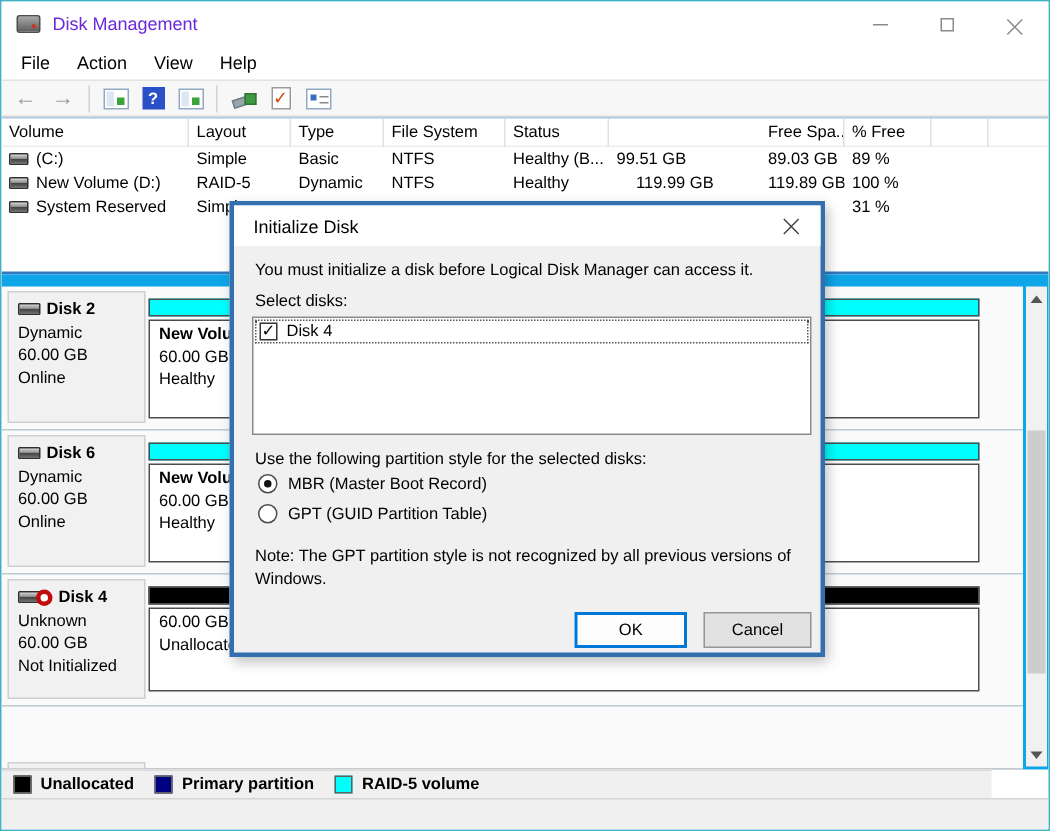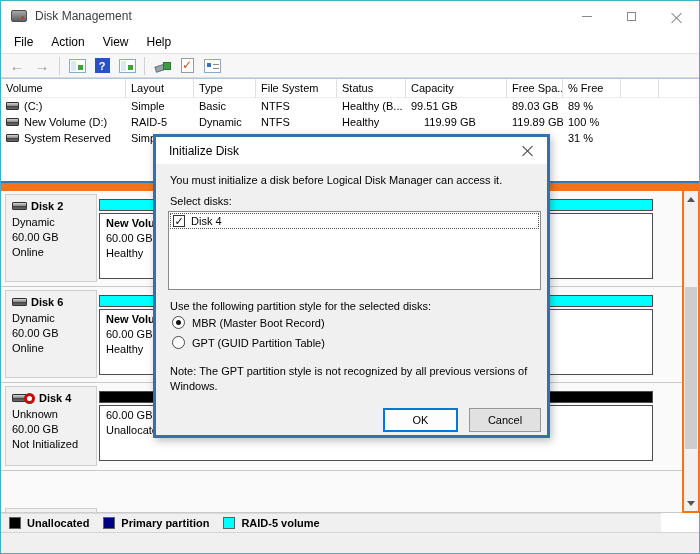--- a/index.html
+++ b/index.html
@@ -5,21 +5,21 @@
   * { margin:0; padding:0; box-sizing:border-box; }
   html,body { width:700px; height:554px; }
   body { font-family:"Liberation Sans","DejaVu Sans",sans-serif; font-size:11px; color:#000; }
 
   .window { position:relative; width:700px; height:554px; background:#fff; border:1px solid #41b1c5; overflow:hidden; }
 
   
   .titlebar { position:absolute; left:0; top:0; width:698px; height:30px; background:#fff; }
   .app-ico { position:absolute; left:10px; top:9px; width:16px; height:12px; border:1px solid #4e4e4e; border-radius:2px; background:linear-gradient(180deg,#a9a9a9 0%,#5d5d5d 100%); }
   .app-ico::after { content:""; position:absolute; right:2px; bottom:2px; width:3px; height:3px; background:#c23a2a; border-radius:50%; }
-  .title-text { position:absolute; left:34px; top:8px; font-size:12px; color:#404040; }
+  .title-text { position:absolute; left:34px; top:8px; font-size:12px; color:#6d28d9; }
   .win-controls { position:absolute; right:0; top:0; height:30px; display:flex; }
   .win-btn { width:45px; height:30px; display:flex; align-items:center; justify-content:center; }
   .glyph-min { width:10px; height:1px; background:#8a8a8a; }
   .glyph-max { width:9px; height:9px; border:1px solid #8a8a8a; }
   .glyph-close { position:relative; width:11px; height:11px; }
   .glyph-close::before,.glyph-close::after { content:""; position:absolute; left:5px; top:0; width:1px; height:14px; background:#8a8a8a; }
   .glyph-close::before { transform:rotate(45deg); }
   .glyph-close::after { transform:rotate(-45deg); }
 
   
@@ -46,21 +46,21 @@
   
   .listpane { position:absolute; left:0; top:77px; width:698px; height:105px; background:#fff; border-top:1px solid #abc8e2; border-bottom:2px solid #3179bd; }
   .lv-header { position:relative; height:19px; border-bottom:1px solid #ededed; }
   .lv-hcell { position:absolute; top:0; height:19px; padding:3px 0 0 5px; border-right:1px solid #e0e0e0; font-size:11px; white-space:nowrap; overflow:hidden; }
   .lv-row { position:relative; height:16px; }
   .lv-cell { position:absolute; top:0; height:16px; padding:2px 0 0 5px; font-size:11px; white-space:nowrap; overflow:hidden; }
   .vol-cell { display:flex; align-items:center; gap:5px; padding-top:0; }
   .vol-ico { flex:0 0 auto; width:13px; height:8px; border:1px solid #2f2f2f; border-radius:1px; background:linear-gradient(180deg,#d6d6d6 0%,#8e8e8e 45%,#3f3f3f 50%,#707070 100%); }
 
   
-  .diskpane { position:absolute; left:0; top:182px; width:698px; height:330px; background:#f97316;padding-left:12px; }
+  .diskpane { position:absolute; left:0; top:182px; width:698px; height:330px; background:#0ea5e9;padding-left:12px; }
   .disk-row { position:absolute; left:0; width:681px; border-bottom:1px solid #c9c9c9; background:#fafafa; }
   .disk-label { position:absolute; left:4px; top:3px; bottom:4px; width:92px; background:#f1f1f1; border:1px solid #cfcfcf; padding:5px 0 0 6px; }
   .disk-name { display:flex; align-items:center; gap:4px; font-weight:bold; font-size:11px; margin-bottom:3px; }
   .disk-ico { flex:0 0 auto; width:15px; height:8px; border:1px solid #2f2f2f; border-radius:1px; background:linear-gradient(180deg,#d6d6d6 0%,#8e8e8e 45%,#3f3f3f 50%,#707070 100%); }
   .err-badge { position:relative; flex:0 0 auto; width:11px; height:11px; border-radius:50%; background:#c40b0b; margin-left:-7px; }
   .err-badge::after { content:""; position:absolute; inset:3px; border-radius:50%; background:#fff; }
   .disk-line { font-size:11px; line-height:15px; white-space:nowrap; }
   .vol-box { position:absolute; left:98px; top:8px; width:554px; }
   .vol-band { height:12px; border:1px solid #4d4d4d; }
   .vol-body { margin-top:2px; border:1px solid #4d4d4d; background:#fff; padding:2px 0 0 6px; }
@@ -171,21 +171,20 @@
       </div>
   </div>
 
   <div class="listpane">
     <div class="lv-header">
       <div class="lv-hcell" style="left:0;width:125px;">Volume</div>
       <div class="lv-hcell" style="left:125px;width:68px;">Layout</div>
       <div class="lv-hcell" style="left:193px;width:62px;">Type</div>
       <div class="lv-hcell" style="left:255px;width:81px;">File System</div>
       <div class="lv-hcell" style="left:336px;width:69px;">Status</div>
-      <div class="lv-hcell" style="left:405px;width:101px;">Capacity</div>
       <div class="lv-hcell" style="left:506px;width:56px;">Free Spa...</div>
       <div class="lv-hcell" style="left:562px;width:58px;">% Free</div>
       <div class="lv-hcell" style="left:620px;width:38px;border-right:1px solid #e0e0e0;"></div>
     </div>
 
     <div class="lv-row">
       <div class="lv-cell vol-cell" style="left:0;width:125px;">
           <span class="vol-ico"></span>
           <span>(C:)</span>
         </div>

